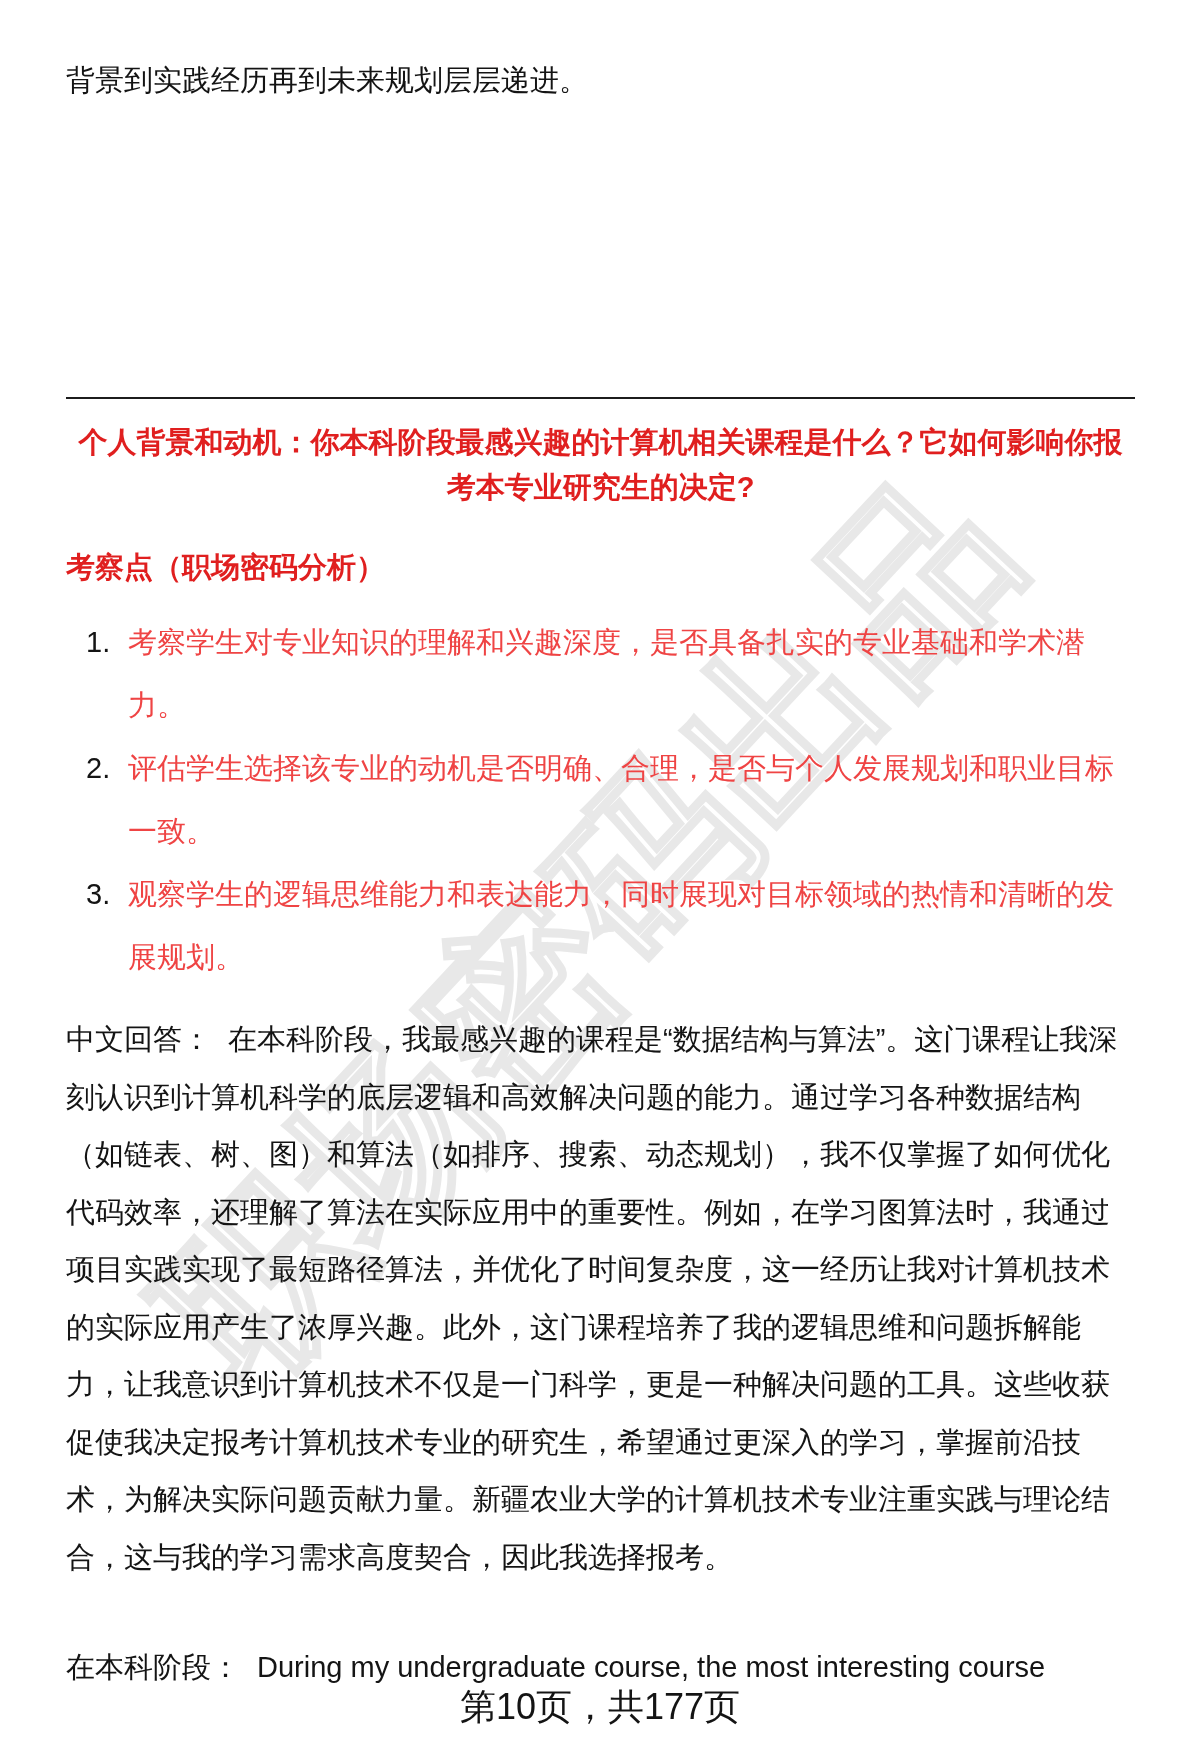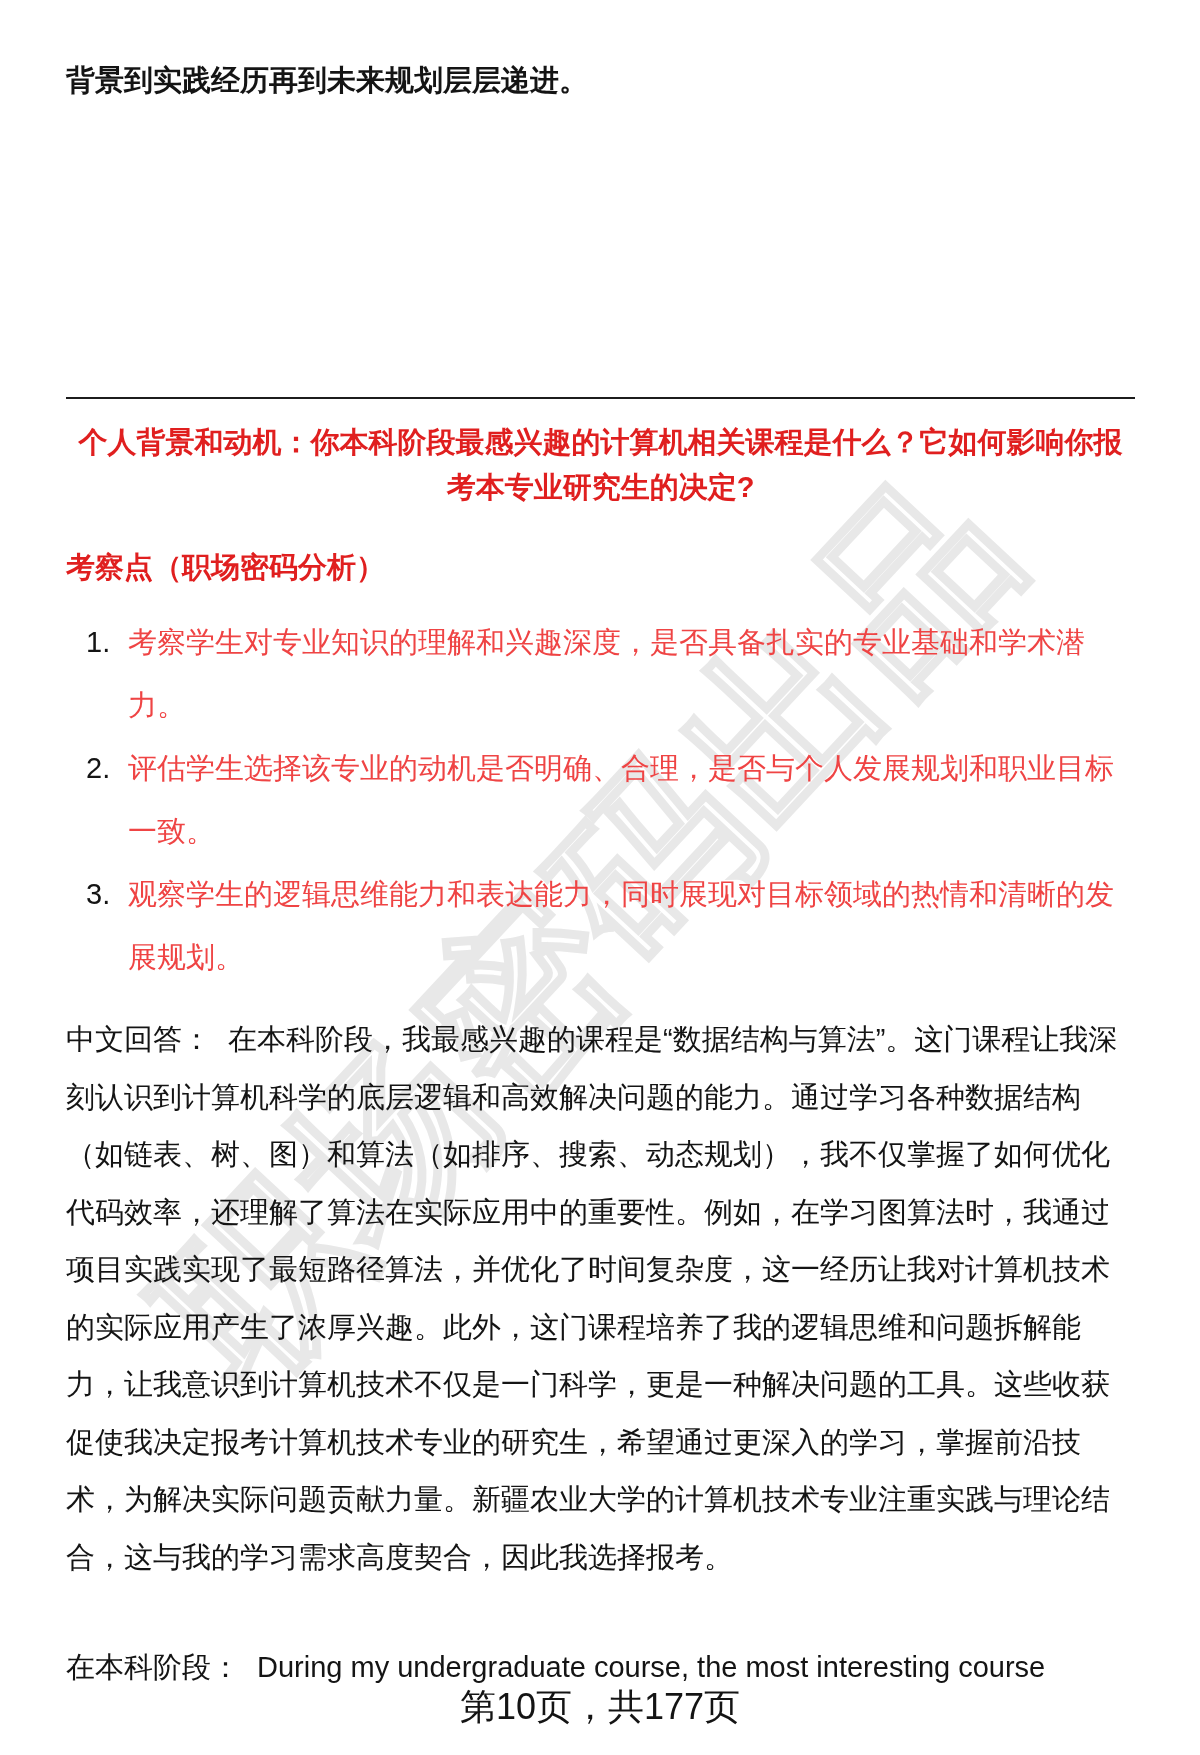--- a/index.html
+++ b/index.html
@@ -45,21 +45,21 @@
     width: 1069px;
     margin: 0;
     font-size: 29px;
     line-height: 57.5px;
     font-weight: 400;
     color: #141414;
     text-align: left;
     word-break: normal;
     overflow-wrap: break-word;
   }
-  .pos-intro-line { top: 52px; font-weight: bold; }
+  .pos-intro-line { top: 52px; }
   .pos-intro-para { top: 109.5px; }
 
   .divider {
     position: absolute;
     left: 66px;
     top: 397px;
     width: 1069px;
     height: 0;
     margin: 0;
     border: none;

